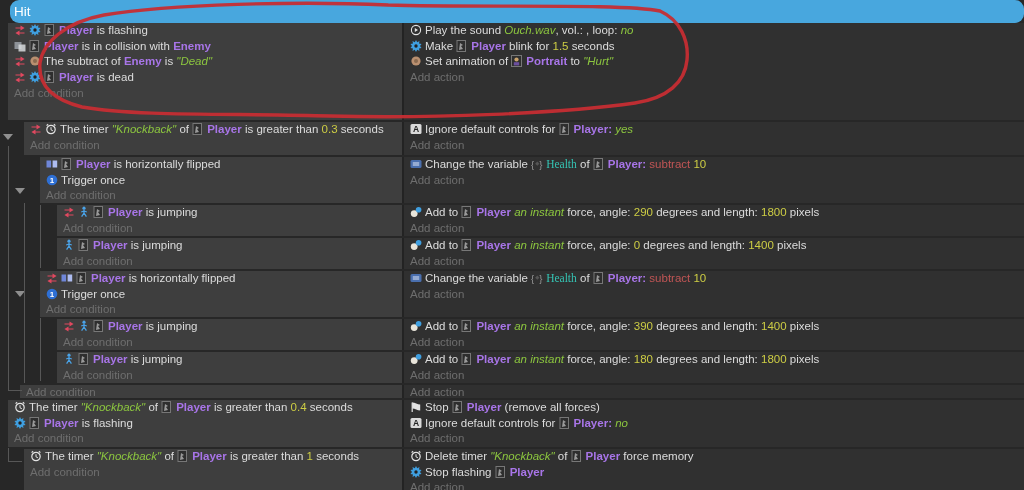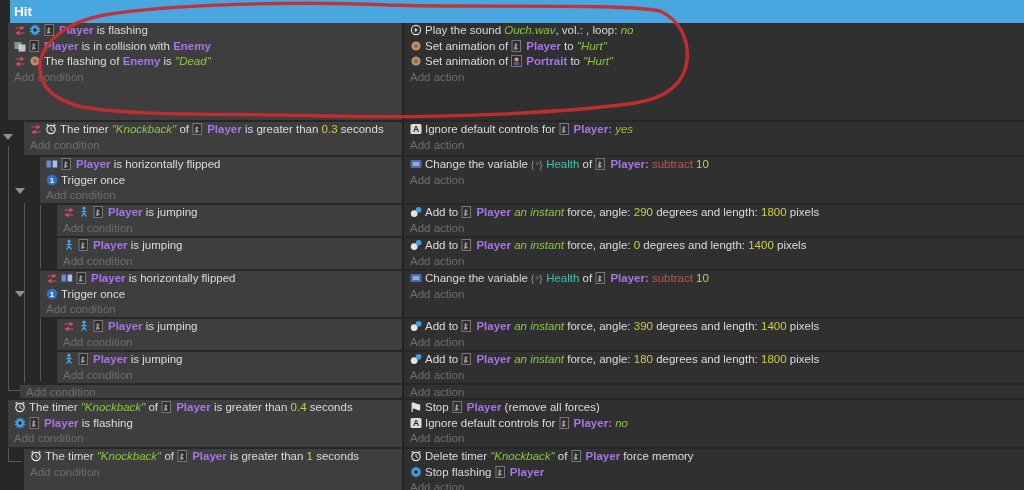--- a/index.html
+++ b/index.html
@@ -1,33 +1,33 @@
 <!DOCTYPE html>
 <html><head>
 <meta charset="utf-8">
 <style>
   html,body{margin:0;padding:0;background:#1e1e1e;}
   #stage{position:relative;width:1024px;height:490px;background:#272727;overflow:hidden;
          font-family:"Liberation Sans",sans-serif;-webkit-font-smoothing:antialiased;}
   .titlebar{position:absolute;left:10px;right:0;top:0;height:23px;background:#48a7de;
-            color:#ffffff;font-size:13.5px;font-weight:bold;line-height:23px;padding-left:4px;}
+            color:#ffffff;font-size:13.5px;font-weight:normal;line-height:23px;padding-left:4px;border-radius:9px;}
   #events{position:absolute;left:0;top:23px;right:0;}
   .event-block{display:flex;margin-bottom:2px;overflow:hidden;}
   .cond-col{background:#3e3e3e;border-right:2px solid #232323;overflow:hidden;flex:none;}
   .act-col{background:#303030;overflow:hidden;flex:none;width:620px;}
   .row{height:15.7px;line-height:15.7px;font-size:11.5px;color:#dcdcdc;white-space:nowrap;
        padding-left:6px;overflow:hidden;}
   .row .icon{display:inline-block;width:12px;height:12px;vertical-align:-2px;margin-right:3px;}
   .row .icon svg{display:block;}
   .tk-plain{color:#dcdcdc;}
   .tk-obj{color:#a875e8;font-weight:bold;}
   .tk-str{color:#8cc63f;font-style:italic;}
   .tk-num{color:#cdcd44;}
   .tk-op{color:#c05555;text-align:center;}
-  .tk-var{color:#35c4b4;}
+  .tk-var{color:#35c4b4;font-family:Liberation Serif, serif;}
   .add-row{color:#6e6e6e;}
   .guide{position:absolute;background:#575757;}
   .arrow{position:absolute;width:0;height:0;border-left:5px solid transparent;
          border-right:5px solid transparent;border-top:6px solid #8f8f8f;cursor:pointer;}
   #annotation{position:absolute;left:0;top:0;z-index:10;pointer-events:none;}
 </style>
 </head>
 <body>
 
 <div id="stage">
@@ -54,35 +54,45 @@
               </svg></span><span class="icon"><svg width="11" height="12">
                 <rect x="1" y="0.5" width="8.5" height="11" fill="#2e2e2e" stroke="#777" stroke-width="1"></rect>
                 <path d="M4 3l3 2-2 1 2 3-4 1z" fill="#9a9a9a"></path>
               </svg></span><span class="tk-obj">Player</span><span class="tk-plain"> is in collision with </span><span class="tk-obj">Enemy</span></div>
           <div class="row"><span class="icon"><svg width="12" height="12">
                 <path d="M1.5 3.5h5V1.6L10.6 4 6.5 6.4V4.5h-5z" fill="#e0485f"></path>
                 <path d="M10.5 8.5h-5v-1.9L1.4 9l4.1 2.4V9.5h5z" fill="#e0485f"></path>
               </svg></span><span class="icon"><svg width="12" height="12">
                 <circle cx="6" cy="6" r="4.6" fill="#b98f6f"></circle>
                 <circle cx="6" cy="6" r="2" fill="#8a6a50"></circle>
-              </svg></span><span class="tk-plain">The flashing of </span><span class="tk-obj">Enemy</span><span class="tk-plain"> is </span><span class="tk-str">"Dead"</span></div>
+              </svg></span><span class="tk-plain">The subtract of </span><span class="tk-obj">Enemy</span><span class="tk-plain"> is </span><span class="tk-str">"Dead"</span></div>
+          <div class="row"><span class="icon"><svg width="12" height="12">
+                <path d="M1.5 3.5h5V1.6L10.6 4 6.5 6.4V4.5h-5z" fill="#e0485f"></path>
+                <path d="M10.5 8.5h-5v-1.9L1.4 9l4.1 2.4V9.5h5z" fill="#e0485f"></path>
+              </svg></span><span class="icon"><svg width="12" height="12">
+                <path d="M6 0l1.2 2.2 2.3-1.2-.5 2.5 2.5.5L10 6l1.5 2-2.5.5.5 2.5-2.3-1.2L6 12 4.8 9.8 2.5 11l.5-2.5L.5 8 2 6 .5 4l2.5-.5L2.5 1l2.3 1.2z" fill="#3f9fe0"></path>
+                <circle cx="6" cy="6" r="1.7" fill="#222"></circle>
+              </svg></span><span class="icon"><svg width="11" height="12">
+                <rect x="1" y="0.5" width="8.5" height="11" fill="#2e2e2e" stroke="#777" stroke-width="1"></rect>
+                <path d="M4 3l3 2-2 1 2 3-4 1z" fill="#9a9a9a"></path>
+              </svg></span><span class="tk-obj">Player</span><span class="tk-plain"> is dead</span></div>
           <div class="row add-row">Add condition</div>
         </div>
         <div class="act-col">
           <div class="row"><span class="icon"><svg width="12" height="12">
                 <circle cx="6" cy="6" r="4.6" fill="none" stroke="#e3e3e3" stroke-width="1.1"></circle>
                 <path d="M4.8 4v4l3.2-2z" fill="#e3e3e3"></path>
               </svg></span><span class="tk-plain">Play the sound </span><span class="tk-str">Ouch.wav</span><span class="tk-plain">, vol.: , loop: </span><span class="tk-str">no</span></div>
           <div class="row"><span class="icon"><svg width="12" height="12">
-                <circle cx="6" cy="6" r="4.6" fill="#b98f6f"></circle>
-                <circle cx="6" cy="6" r="2" fill="#8a6a50"></circle>
-              </svg></span><span class="tk-plain">Set animation of </span><span class="icon"><svg width="11" height="12">
-                <rect x="1" y="0.5" width="8.5" height="11" fill="#2e2e2e" stroke="#777" stroke-width="1"></rect>
-                <path d="M4 3l3 2-2 1 2 3-4 1z" fill="#9a9a9a"></path>
-              </svg></span><span class="tk-obj">Player</span><span class="tk-plain"> to </span><span class="tk-str">"Hurt"</span></div>
+                <path d="M6 0l1.2 2.2 2.3-1.2-.5 2.5 2.5.5L10 6l1.5 2-2.5.5.5 2.5-2.3-1.2L6 12 4.8 9.8 2.5 11l.5-2.5L.5 8 2 6 .5 4l2.5-.5L2.5 1l2.3 1.2z" fill="#3f9fe0"></path>
+                <circle cx="6" cy="6" r="1.7" fill="#222"></circle>
+              </svg></span><span class="tk-plain">Make </span><span class="icon"><svg width="11" height="12">
+                <rect x="1" y="0.5" width="8.5" height="11" fill="#2e2e2e" stroke="#777" stroke-width="1"></rect>
+                <path d="M4 3l3 2-2 1 2 3-4 1z" fill="#9a9a9a"></path>
+              </svg></span><span class="tk-obj">Player</span><span class="tk-plain"> blink for </span><span class="tk-num">1.5</span><span class="tk-plain"> seconds</span></div>
           <div class="row"><span class="icon"><svg width="12" height="12">
                 <circle cx="6" cy="6" r="4.6" fill="#b98f6f"></circle>
                 <circle cx="6" cy="6" r="2" fill="#8a6a50"></circle>
               </svg></span><span class="tk-plain">Set animation of </span><span class="icon"><svg width="11" height="12">
                 <rect x="0.5" y="0.5" width="10" height="11" fill="#2e2e2e" stroke="#777" stroke-width="1"></rect>
                 <circle cx="5.5" cy="4.5" r="2.1" fill="#c9a26b"></circle>
                 <rect x="2.8" y="7.2" width="5.4" height="3.2" fill="#6b4f9e"></rect>
               </svg></span><span class="tk-obj">Portrait</span><span class="tk-plain"> to </span><span class="tk-str">"Hurt"</span></div>
           <div class="row add-row">Add action</div>
         </div>

